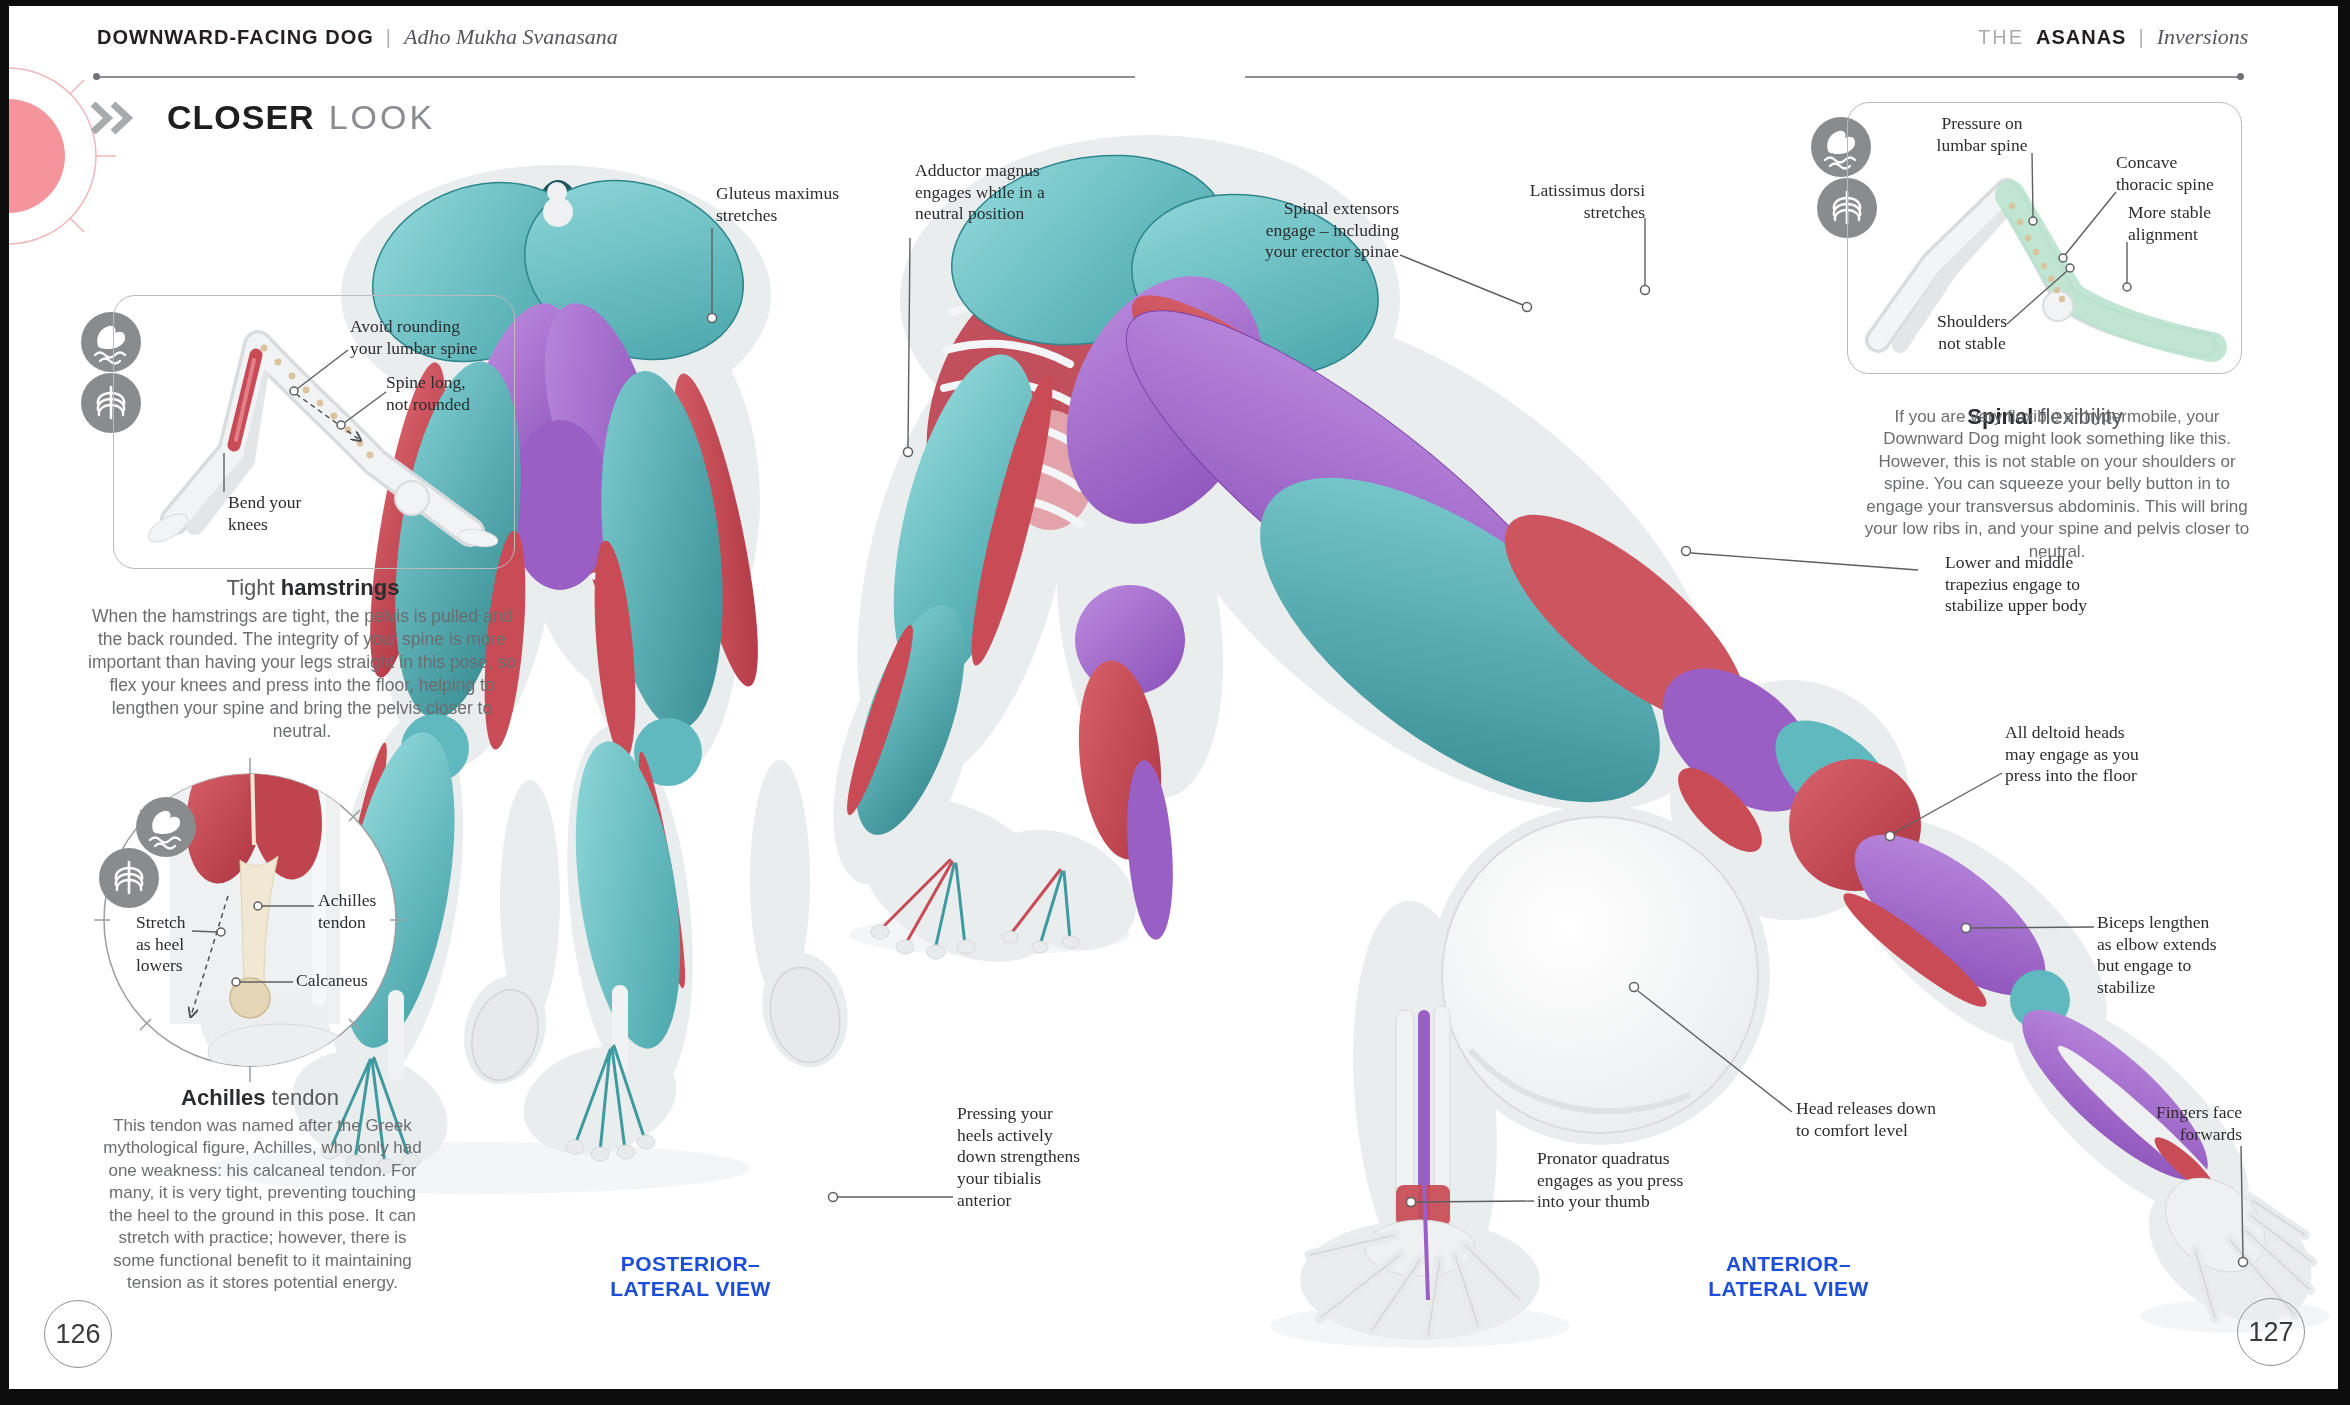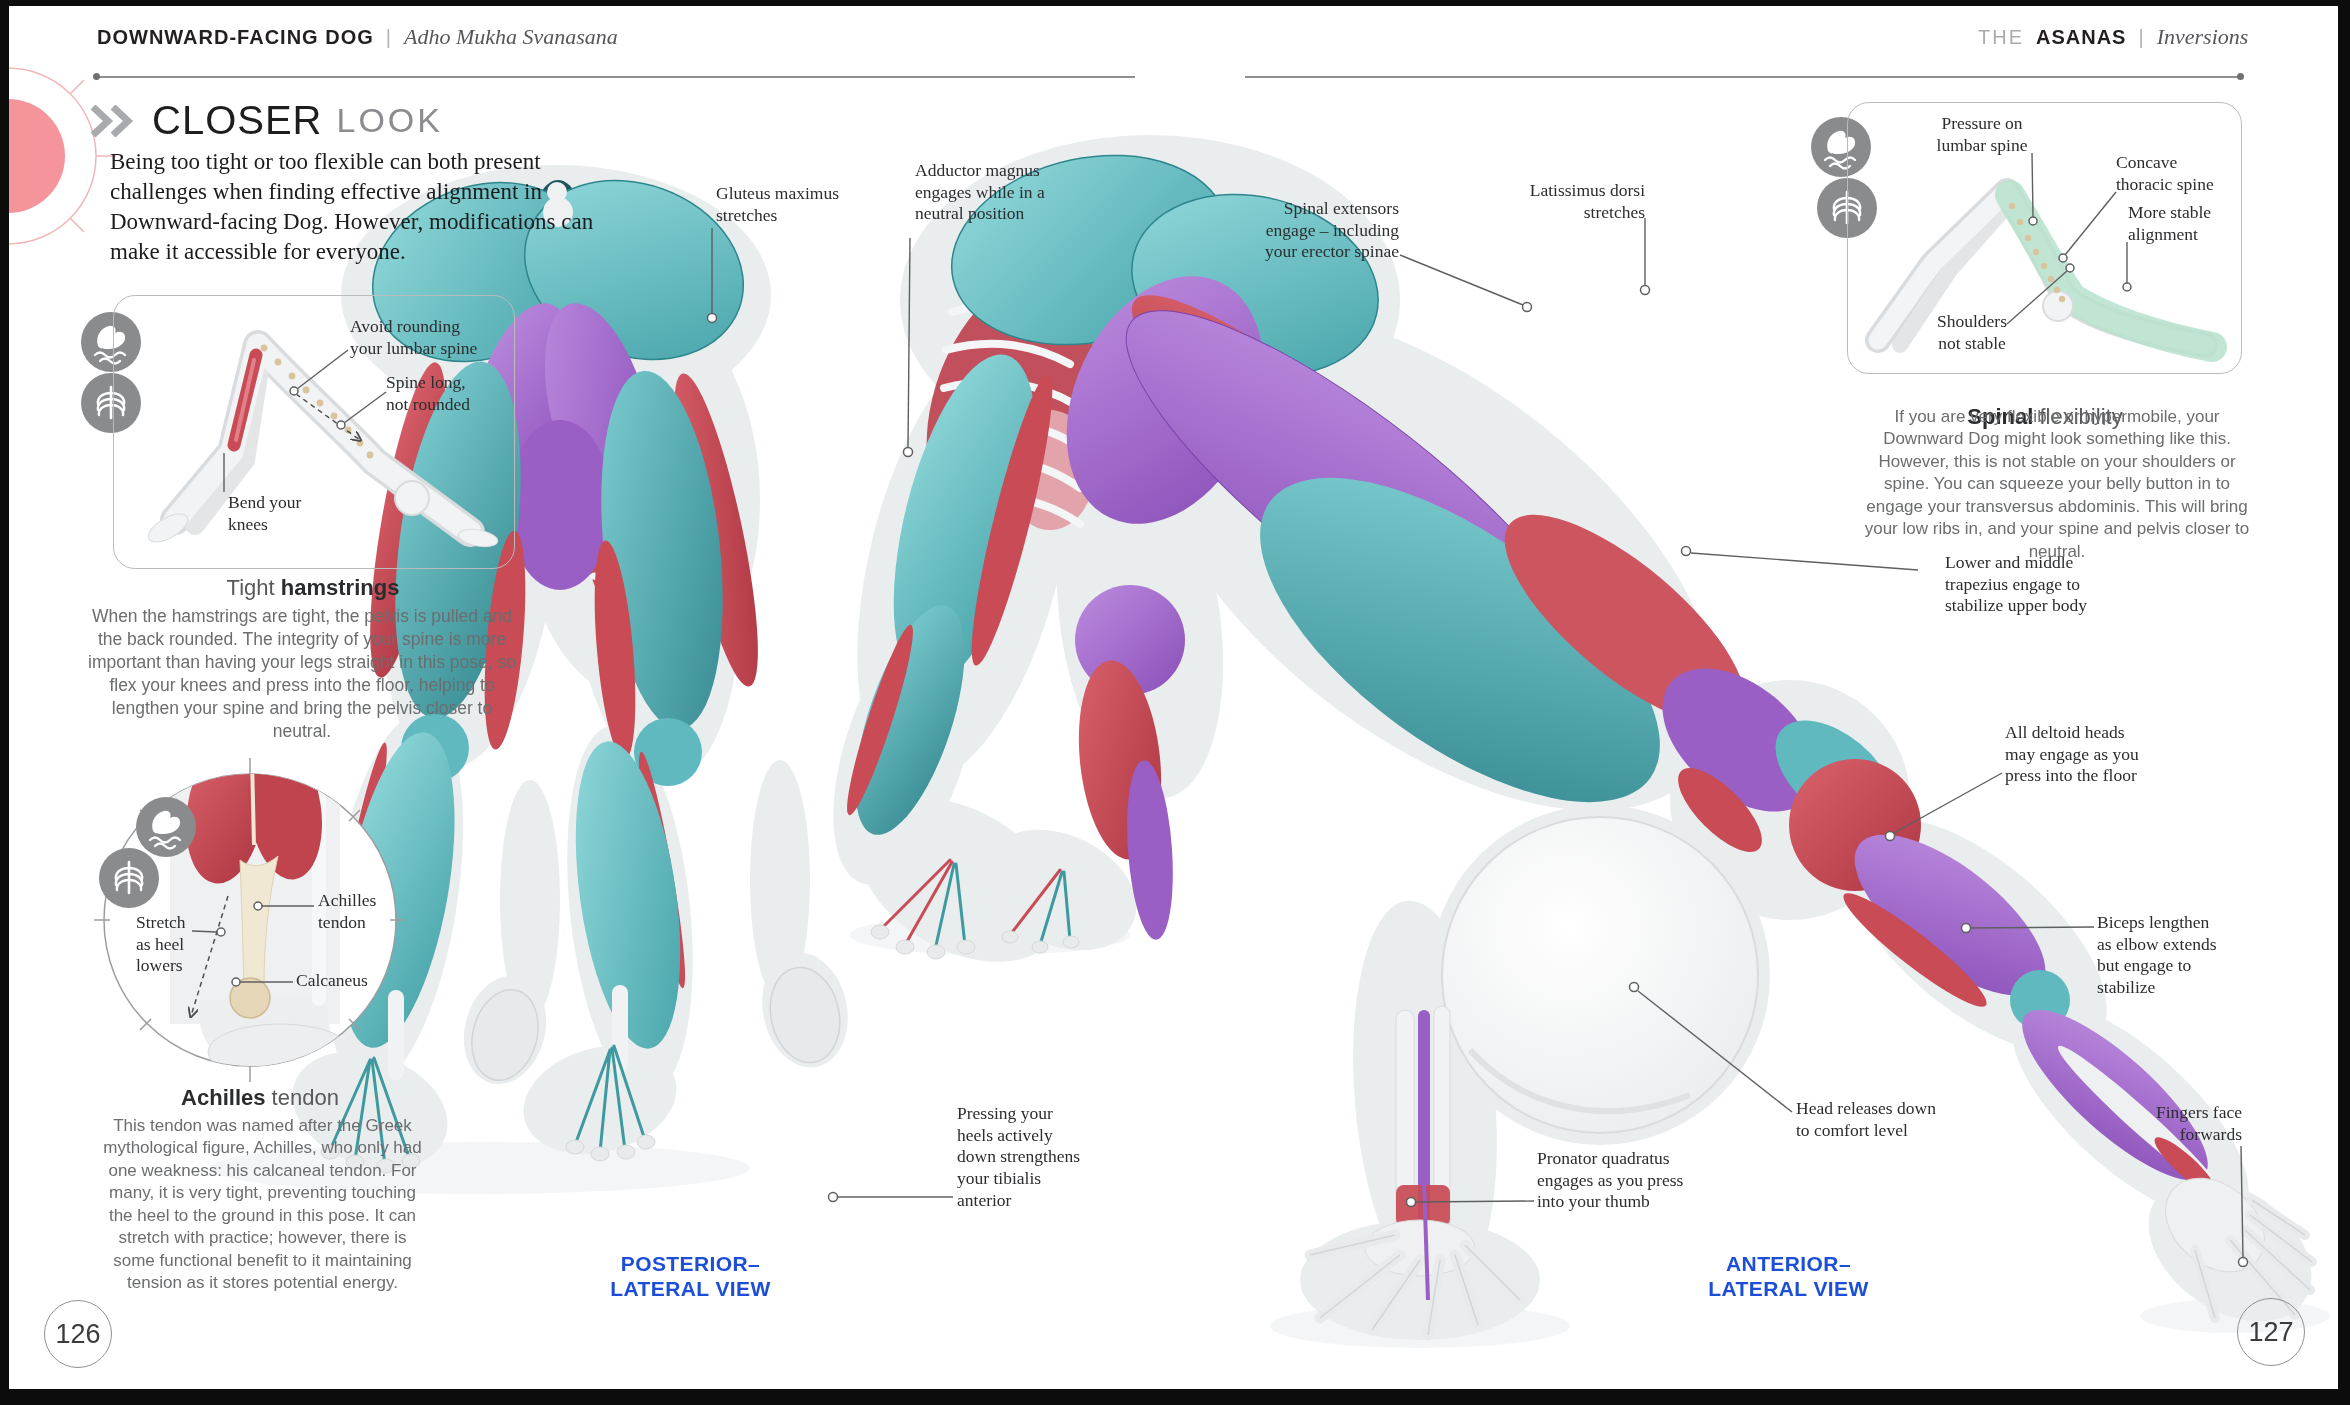--- a/index.html
+++ b/index.html
@@ -10,21 +10,21 @@
   
   .hdr{display:flex;align-items:baseline;gap:12px;font-size:20px;letter-spacing:1px;}
   .hdr .ttl{font-weight:bold;color:#231f20;}
   .hdr .pre{color:#a9abad;letter-spacing:2px;}
   .hdr .sep{color:#b0b2b4;font-weight:normal;}
   .hdr .sub{font-family:"Liberation Serif",serif;font-style:italic;font-size:22px;color:#55565a;letter-spacing:0;}
   .rule{position:absolute;height:2px;background:#8d8f92;z-index:3;}
   .rule-dot{position:absolute;width:7px;height:7px;border-radius:50%;background:#6f7173;z-index:3;}
   
   .title{display:flex;align-items:center;gap:14px;}
-  .title .bold{font-size:40px;font-weight:400;letter-spacing:1px;color:#1e1e1f;}
+  .title .bold{font-size:34px;font-weight:700;letter-spacing:1px;color:#1e1e1f;margin-left:15px;}
   .title .light{font-size:34px;font-weight:300;letter-spacing:3px;color:#8a8c8f;}
   .intro{font-family:"Liberation Serif",serif;font-size:23px;line-height:1.3;color:#1c1c1d;}
   
   .lbl{position:absolute;z-index:4;font-family:"Liberation Serif",serif;
        font-size:17.5px;line-height:1.24;color:#2c2d2f;}
   .lbl.right{text-align:right;}
   .lbl.center{text-align:center;}
   
   .inset-box{position:absolute;border:1.6px solid #b9bbbd;border-radius:22px;background:transparent;z-index:2;}
   .inset-heading{position:absolute;z-index:4;font-size:22px;color:#58595b;text-align:center;}
@@ -434,21 +434,20 @@
   <div class="rule-dot" style="left:2237px;top:73px;"></div>
 
   <div class="txt title" style="left:88px;top:98px;">
     <svg width="50" height="32" viewBox="0 0 50 32">
       <path d="M5 2 L20 16 L5 30" stroke="#a8aaad" stroke-width="7" fill="none"></path>
       <path d="M25 2 L40 16 L25 30" stroke="#a8aaad" stroke-width="7" fill="none"></path>
     </svg>
     <span class="bold">CLOSER</span>
     <span class="light">LOOK</span>
   </div>
-  <div class="txt intro" style="left:110px;top:147px;width:500px;">Being too tight or too flexible can both present challenges when finding effective alignment in Downward-facing Dog. However, modifications can make it accessible for everyone.</div>
 
   <div class="lbl" style="left:350px;top:316px;width:132px;">Avoid rounding your lumbar spine</div>
   <div class="lbl" style="left:386px;top:372px;width:95px;">Spine long, not rounded</div>
   <div class="lbl" style="left:228px;top:492px;width:80px;">Bend your knees</div>
   <div class="inset-heading" style="left:113px;top:575px;width:400px;">
     <span>Tight</span>
     <span class="b">hamstrings</span>
   </div>
   <div class="body-text" style="left:88px;top:605px;width:428px;">When the hamstrings are tight, the pelvis is pulled and the back rounded. The integrity of your spine is more important than having your legs straight in this pose, so flex your knees and press into the floor, helping to lengthen your spine and bring the pelvis closer to neutral.</div>
 

